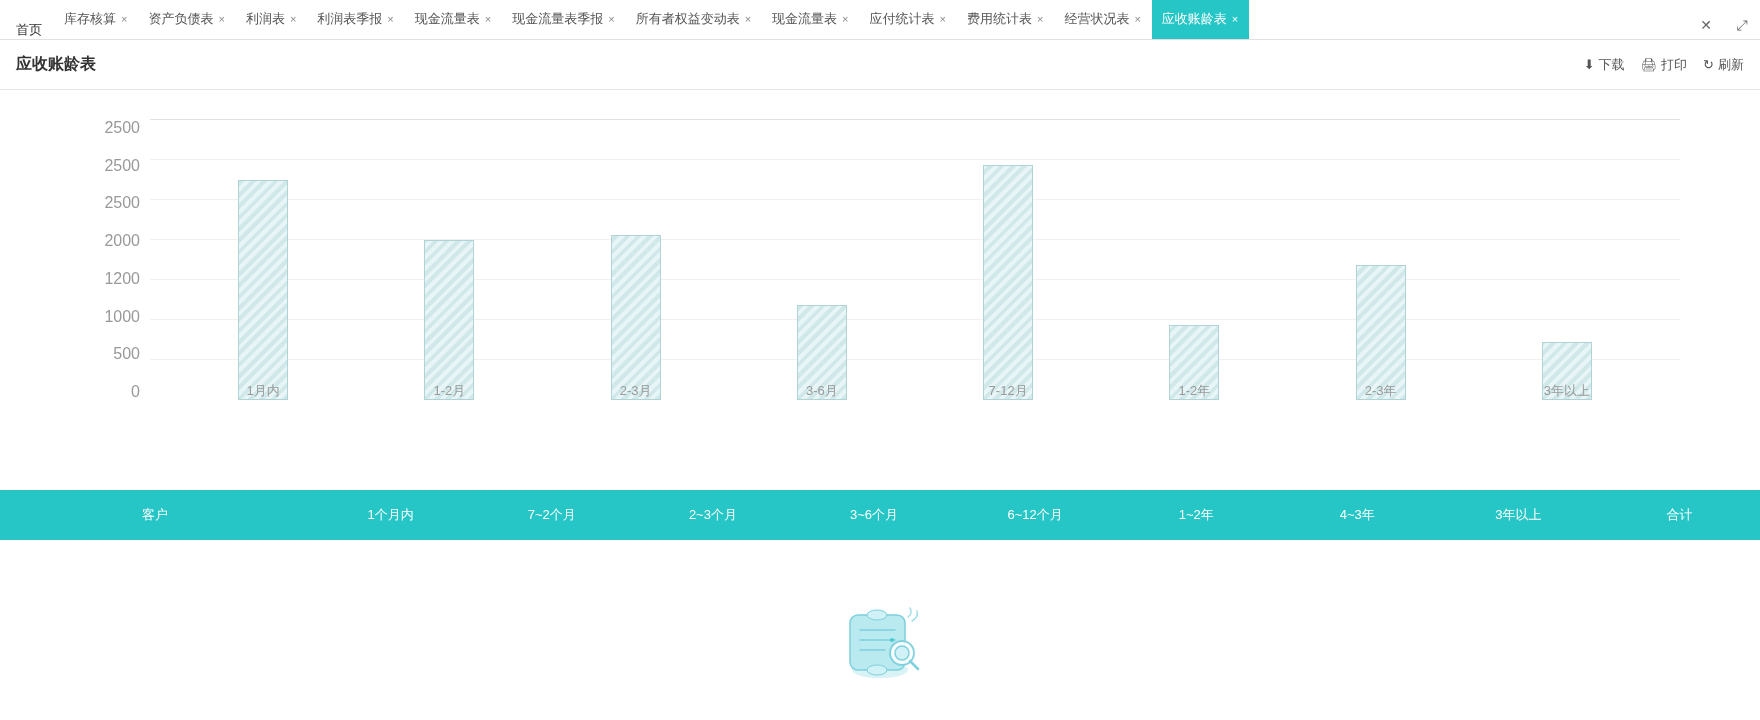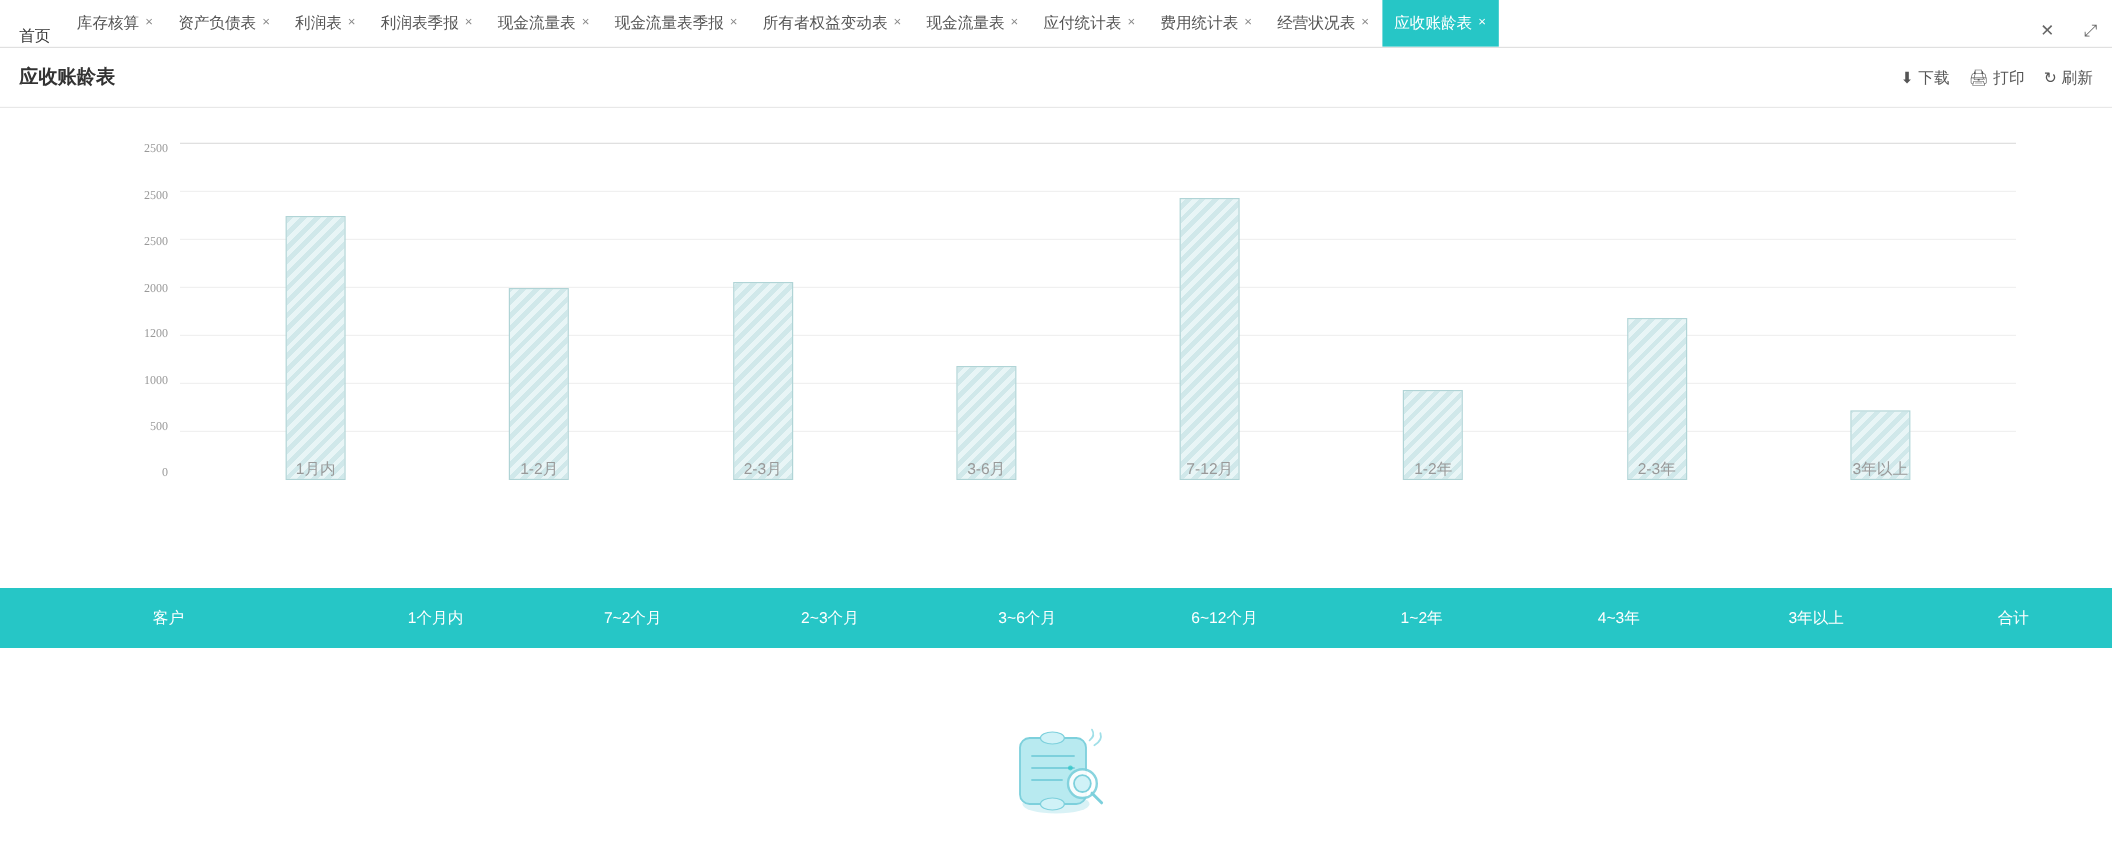--- a/index.html
+++ b/index.html
@@ -122,24 +122,23 @@
       left: 60px;
       top: 10px;
       bottom: 50px;
       width: 40px;
       display: flex;
       flex-direction: column-reverse;
       justify-content: space-between;
       align-items: flex-end;
     }
     .y-label {
-      font-size: 10px;
+      font-size: 16px;
       color: #999;
       line-height: 1;
-      font-family: Liberation Serif, serif;
     }
 
     
     .chart-plot {
       position: absolute;
       left: 110px;
       right: 40px;
       top: 10px;
       bottom: 50px;
     }
@@ -209,21 +208,21 @@
       display: flex;
       background: #26c6c6;
       color: #fff;
       height: 50px;
       align-items: center;
     }
     .table-header .col {
       flex: 1;
       text-align: center;
       font-size: 13px;
-      padding: 0 24px;
+      padding: 0 6px;
     }
     .table-header .col:first-child {
       flex: 2;
     }
 
     
     .table-body {
       background: #fff;
       min-height: 200px;
       display: flex;

